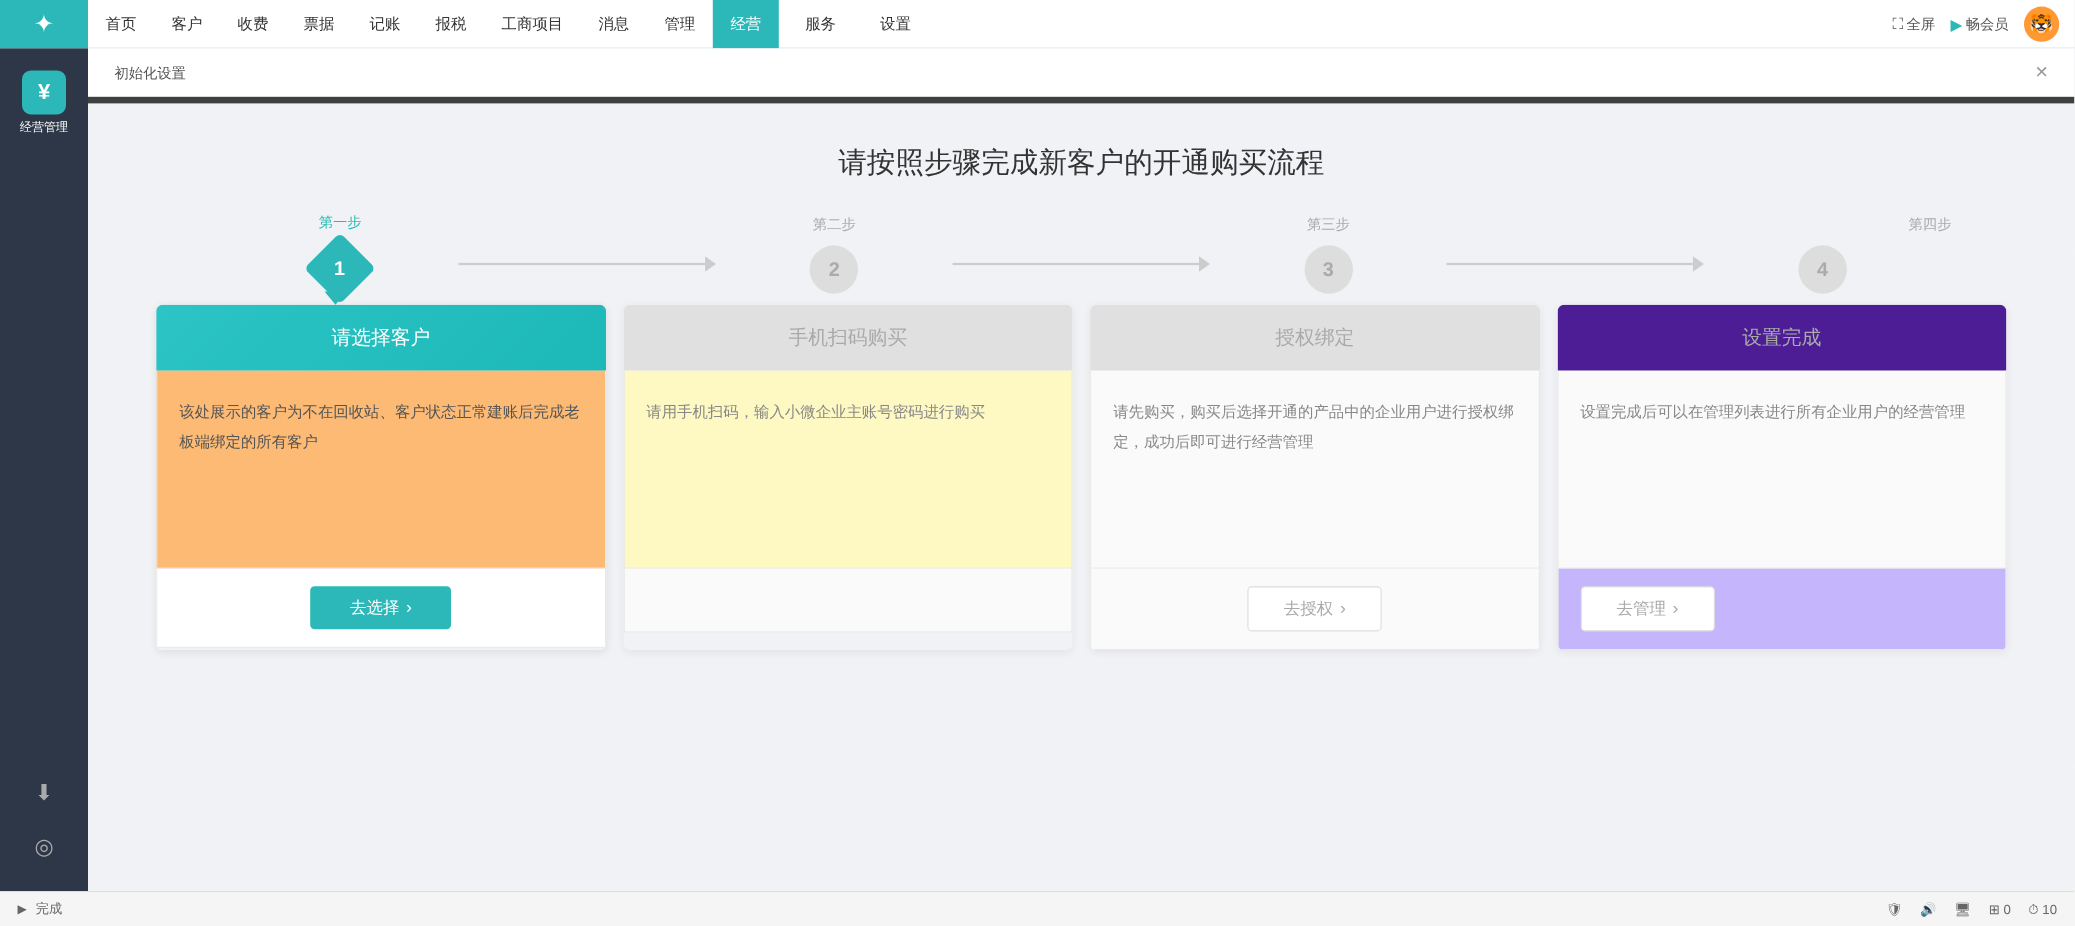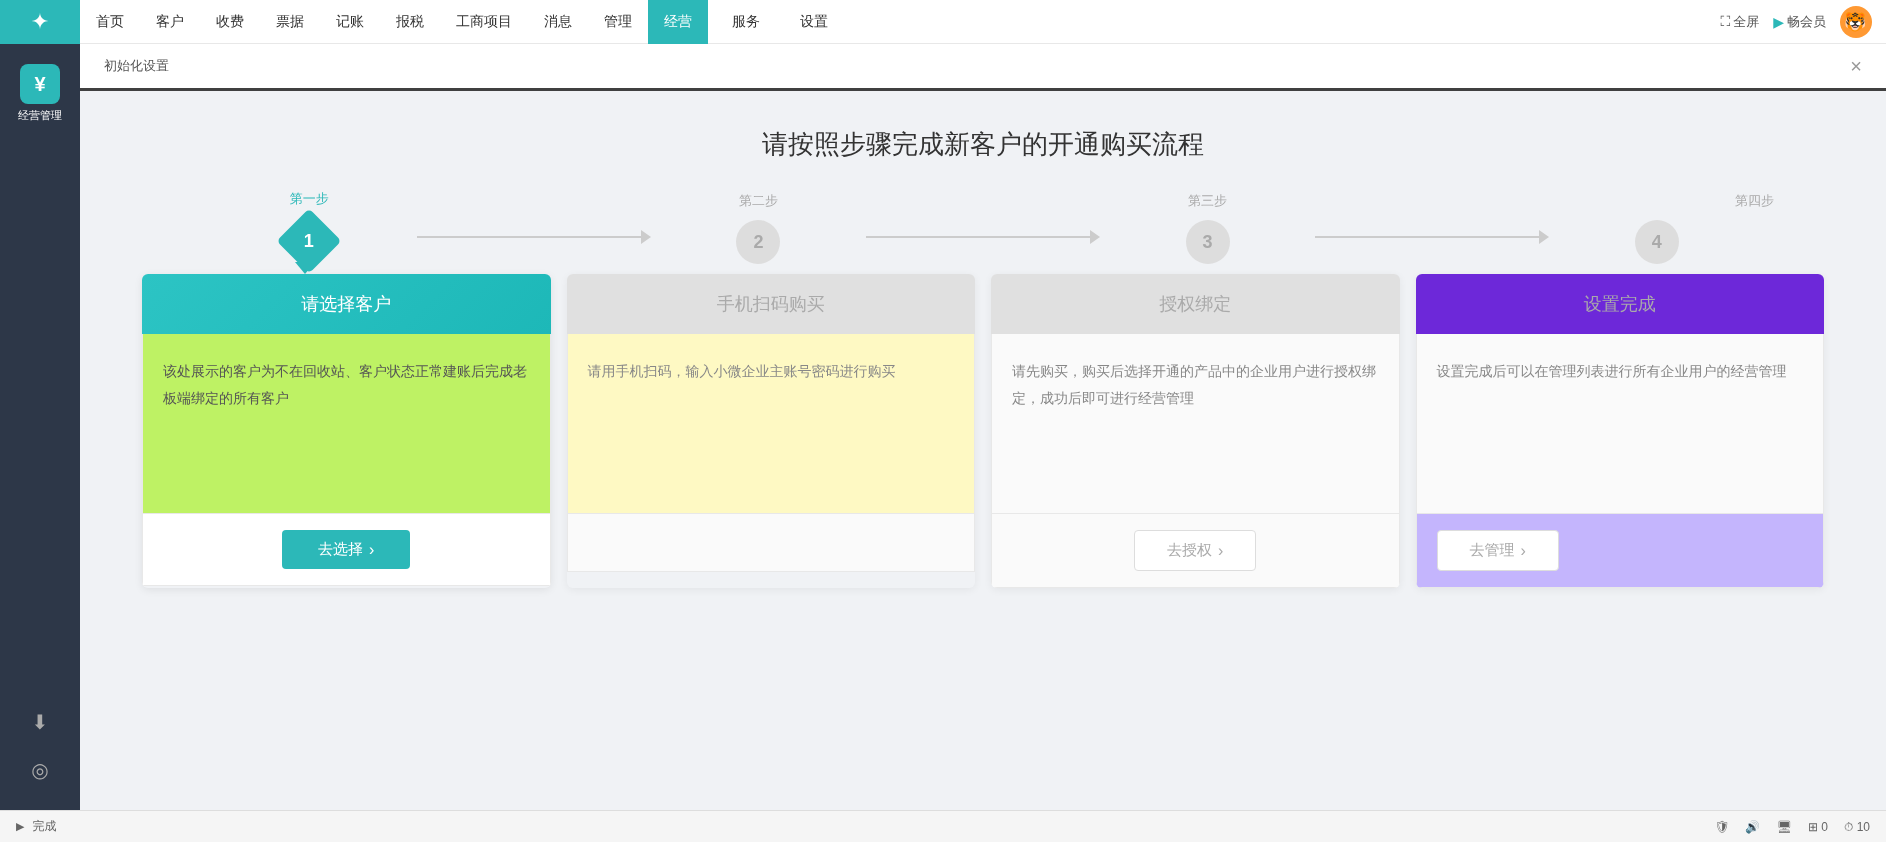--- a/index.html
+++ b/index.html
@@ -72,21 +72,21 @@
       <div style="width:40px; height:40px; background:#2cb8b8; border-radius:8px; display:flex; align-items:center; justify-content:center; font-size:20px; color:#fff; font-weight:bold;">¥</div>
       <span style="font-size:11px;">经营管理</span>
     </div>
     <div style="flex:1;"></div>
     <div style="padding:12px; cursor:pointer; color:#aaa; font-size:20px;">⬇</div>
     <div style="padding:12px; cursor:pointer; color:#aaa; font-size:20px; margin-bottom:16px;">◎</div>
   </div>
 
   <div style="flex:1; background:#f0f2f5; overflow:hidden; display:flex; flex-direction:column;">
 
-    <div style="background:#fff; padding:12px 24px; font-size:13px; color:#555; display:flex; align-items:center; justify-content:space-between; border-bottom:3px solid #404040;">
+    <div style="background:#fff; padding:12px 24px; font-size:13px; color:#555; display:flex; align-items:flex-end; justify-content:space-between; border-bottom:6px solid #404040;">
       <span>初始化设置</span>
       <span style="font-size:20px; color:#999; cursor:pointer; line-height:1;">×</span>
     </div>
 
     <div style="flex:1; overflow-y:auto; padding:0 32px 32px;">
 
       <div style="text-align:center; font-size:26px; font-weight:400; color:#333; padding:36px 0 28px;">请按照步骤完成新客户的开通购买流程</div>
 
       <div style="display:flex; align-items:flex-end; padding:0 80px; margin-bottom:0;">
 
@@ -148,21 +148,21 @@
         <div style="flex:1;"></div>
         <div style="flex:1;"></div>
       </div>
 
       <div style="display:flex; gap:16px; padding:0 30px; margin-top:0;">
 
         <div style="flex:1; border-radius:6px; overflow:hidden; box-shadow:0 2px 8px rgba(0,0,0,0.08);">
           <div style="padding:18px; text-align:center; font-size:18px; font-weight:500; background:linear-gradient(135deg,#2cc4c4,#1db8b8); color:#fff;">
             <span>请选择客户</span>
           </div>
-          <div style="background:#bef264; padding:24px 20px; font-size:14px; color:#555; line-height:1.9; min-height:180px; border:1px solid #e8e8e8; border-top:none;">
+          <div style="background:#fdba74; padding:24px 20px; font-size:14px; color:#555; line-height:1.9; min-height:180px; border:1px solid #e8e8e8; border-top:none;">
             <span>该处展示的客户为不在回收站、客户状态正常建账后完成老板端绑定的所有客户</span>
           </div>
           <div style="background:#fff; padding:16px 20px; border:1px solid #e8e8e8; border-top:none; display:flex; justify-content:center;">
             <button style="padding:10px 36px; border-radius:4px; font-size:15px; cursor:pointer; border:none; background:#2cb8b8; color:#fff; display:flex; align-items:center; gap:6px;">
               <span>去选择</span>
               <span style="font-size:16px;">›</span>
             </button>
           </div>
         </div>
 
@@ -186,21 +186,21 @@
           </div>
           <div style="background:#fafafa; padding:16px 20px; border:1px solid #e8e8e8; border-top:none; display:flex; justify-content:center;">
             <button style="padding:10px 32px; border-radius:4px; font-size:15px; cursor:pointer; background:#fff; color:#aaa; border:1px solid #ddd; display:flex; align-items:center; gap:6px;">
               <span>去授权</span>
               <span style="font-size:16px;">›</span>
             </button>
           </div>
         </div>
 
         <div style="flex:1; border-radius:6px; overflow:hidden; box-shadow:0 2px 8px rgba(0,0,0,0.06);">
-          <div style="padding:18px; text-align:center; font-size:18px; font-weight:500; background:#6d28d9; color:#aaa;">
+          <div style="padding:18px; text-align:center; font-size:18px; font-weight:500; background:#4c1d95; color:#aaa;">
             <span>设置完成</span>
           </div>
           <div style="background:#fafafa; padding:24px 20px; font-size:14px; color:#888; line-height:1.9; min-height:180px; border:1px solid #e8e8e8; border-top:none;">
             <span>设置完成后可以在管理列表进行所有企业用户的经营管理</span>
           </div>
           <div style="background:#c4b5fd; padding:16px 20px; border:1px solid #e8e8e8; border-top:none; display:flex; justify-content:flex-start;">
             <button style="padding:10px 32px; border-radius:4px; font-size:15px; cursor:pointer; background:#fff; color:#aaa; border:1px solid #ddd; display:flex; align-items:center; gap:6px;">
               <span>去管理</span>
               <span style="font-size:16px;">›</span>
             </button>

